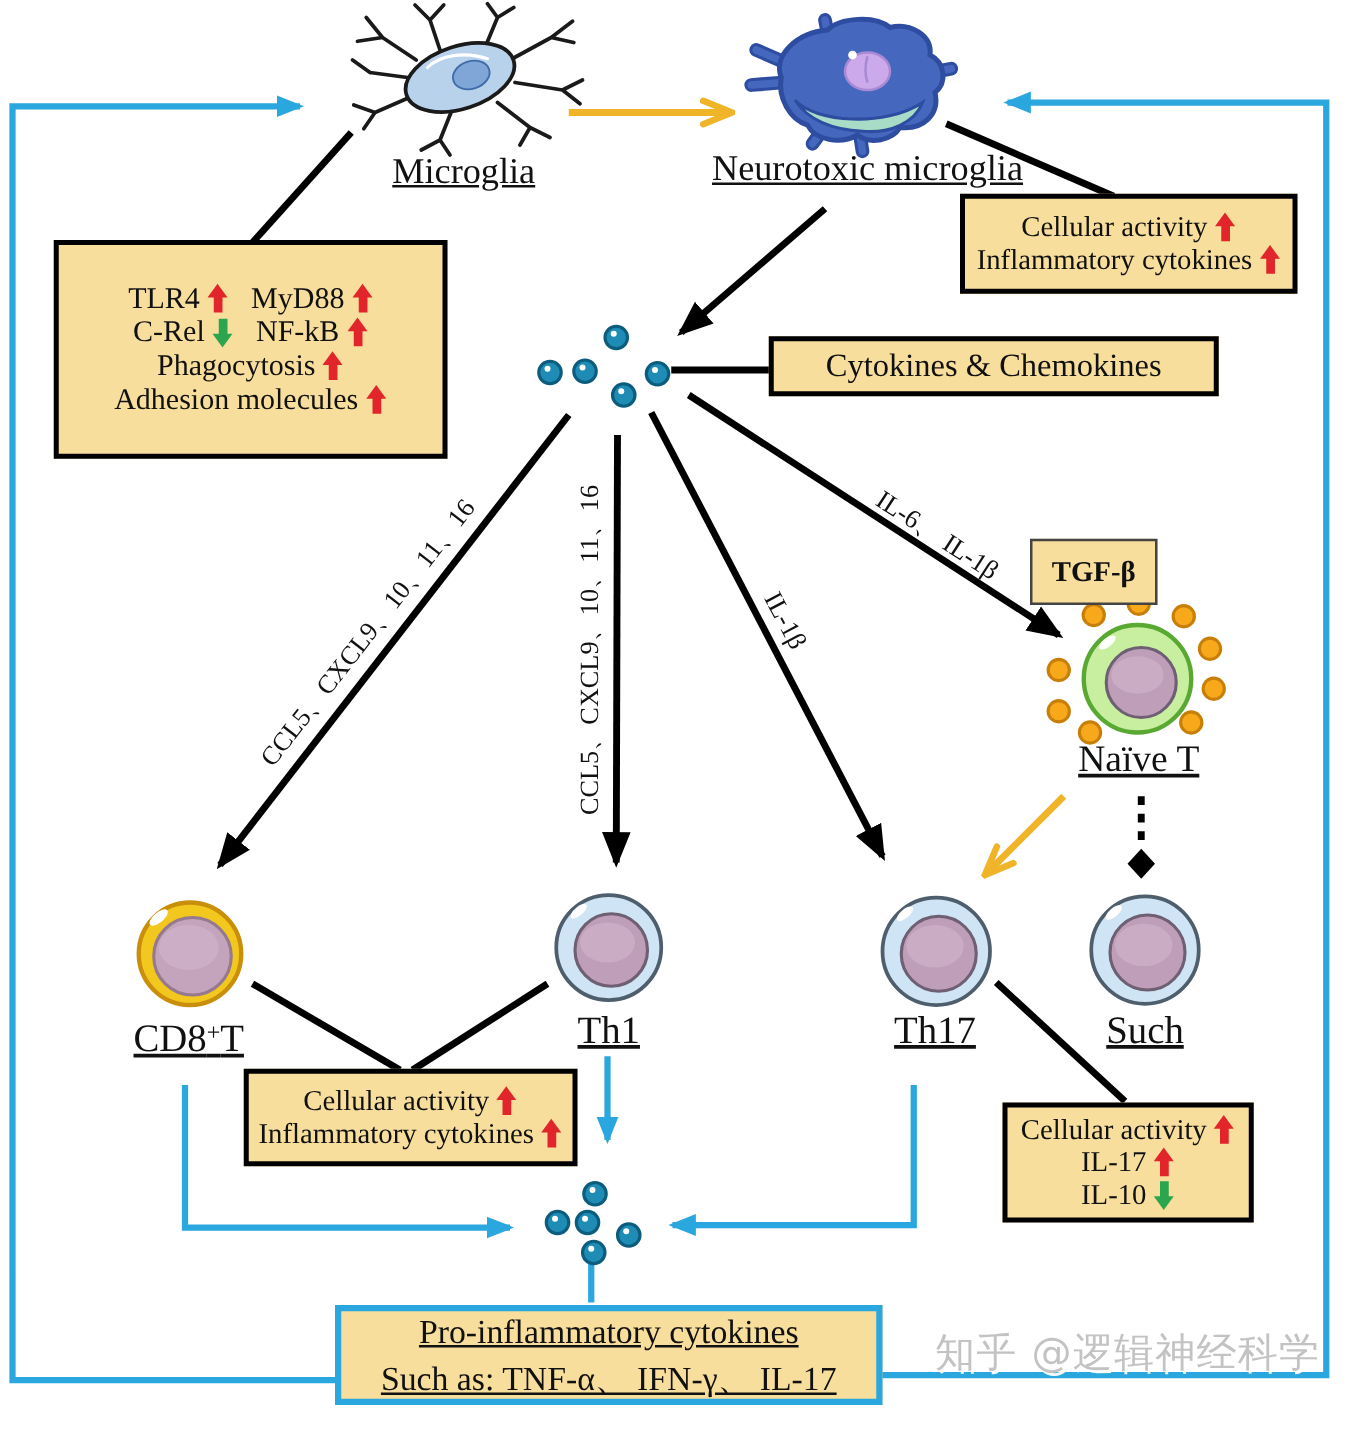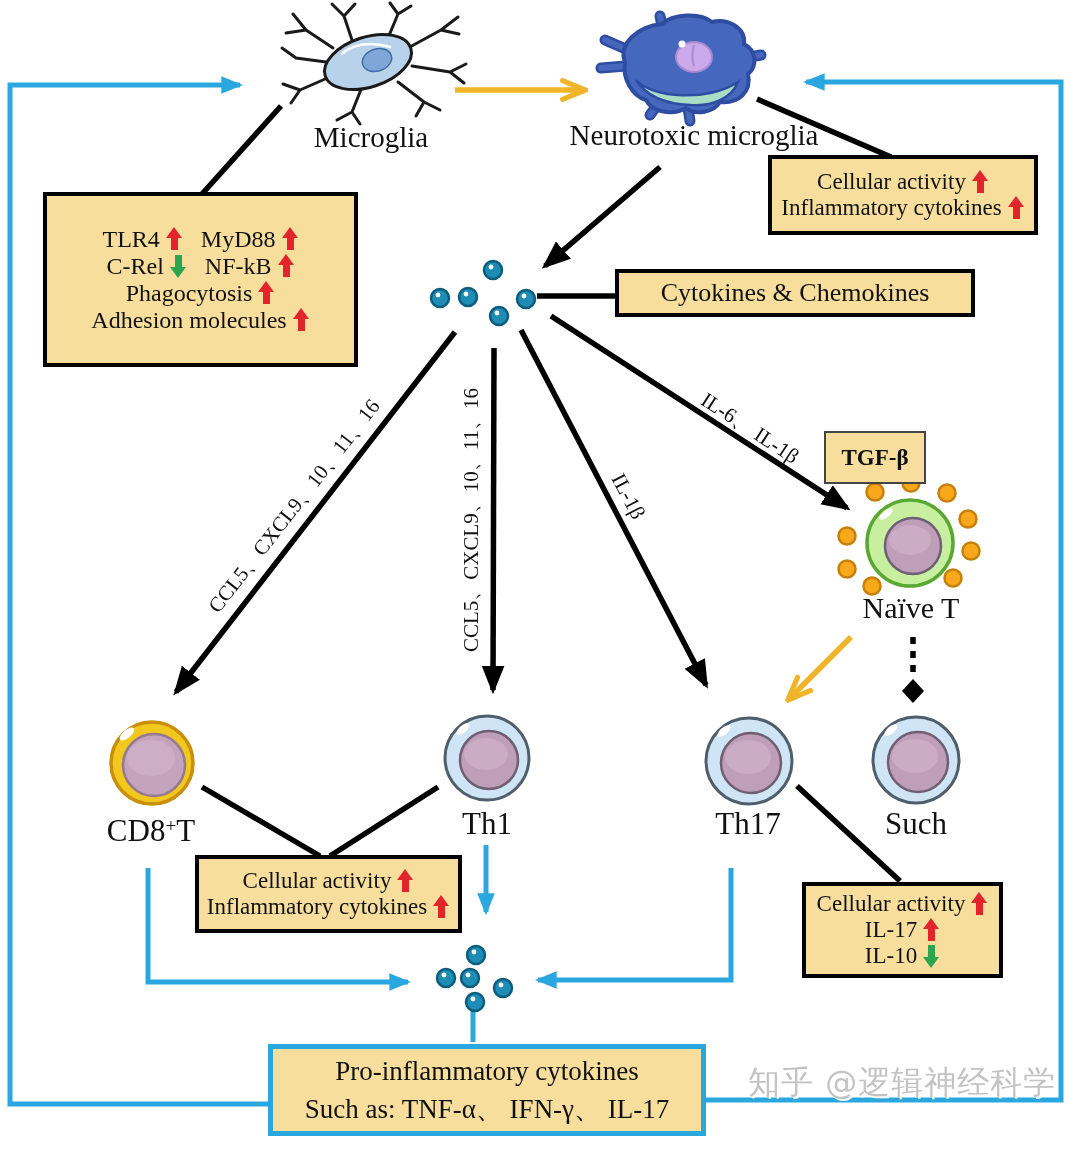--- a/index.html
+++ b/index.html
@@ -1,19 +1,19 @@
 <!DOCTYPE html>
 <html><head>
 <meta charset="utf-8">
 <style>
   html,body{margin:0;padding:0;background:#ffffff;}
   .canvas{position:relative;width:1080px;height:1158px;background:#ffffff;overflow:hidden;
           font-family:"Liberation Serif","DejaVu Serif",serif;color:#111;}
   .layer{position:absolute;left:0;top:0;width:1080px;height:1158px;}
-  .txt{position:absolute;text-align:center;line-height:1.15;white-space:nowrap;}
+  .txt{position:absolute;text-align:center;line-height:1.15;white-space:nowrap;text-decoration:underline;}
   .ibox{position:absolute;background:#F8DE9C;border:4px solid #000;box-sizing:border-box;
         display:flex;flex-direction:column;justify-content:center;align-items:center;}
   .ibox .row{display:flex;justify-content:center;align-items:center;gap:18px;}
   .item{display:flex;align-items:center;white-space:nowrap;}
   .arr{position:relative;display:inline-block;width:17px;height:24px;margin-left:6px;vertical-align:-4px;flex:0 0 auto;}
   .arr::before{content:"";position:absolute;left:0;top:0;width:0;height:0;
        border-left:8.5px solid transparent;border-right:8.5px solid transparent;border-bottom:11px solid var(--c);}
   .arr::after{content:"";position:absolute;left:5px;top:10px;width:7px;height:13px;background:var(--c);}
   .arr.down{transform:scaleY(-1);}
   .arr.red{--c:#E1252B;}
@@ -298,20 +298,20 @@
         </span>
     </div>
     <div class="row">
       <span class="item">
           <span>IL-10</span>
           <span class="arr green down"></span>
         </span>
     </div>
   </div>
 
-  <div class="bluebox" style="left:268px;top:1044px;width:438px;height:92px;">
+  <div class="bluebox" style="left:268px;top:1044px;width:438px;height:80px;text-decoration:underline;">
     <div>Pro-inflammatory cytokines</div>
     <div>Such as: TNF-α、 IFN-γ、 IL-17</div>
   </div>
 
   <div class="watermark" style="left:748px;top:1061px;">知乎 @逻辑神经科学</div>
 
 </div>
 
 </body></html>

